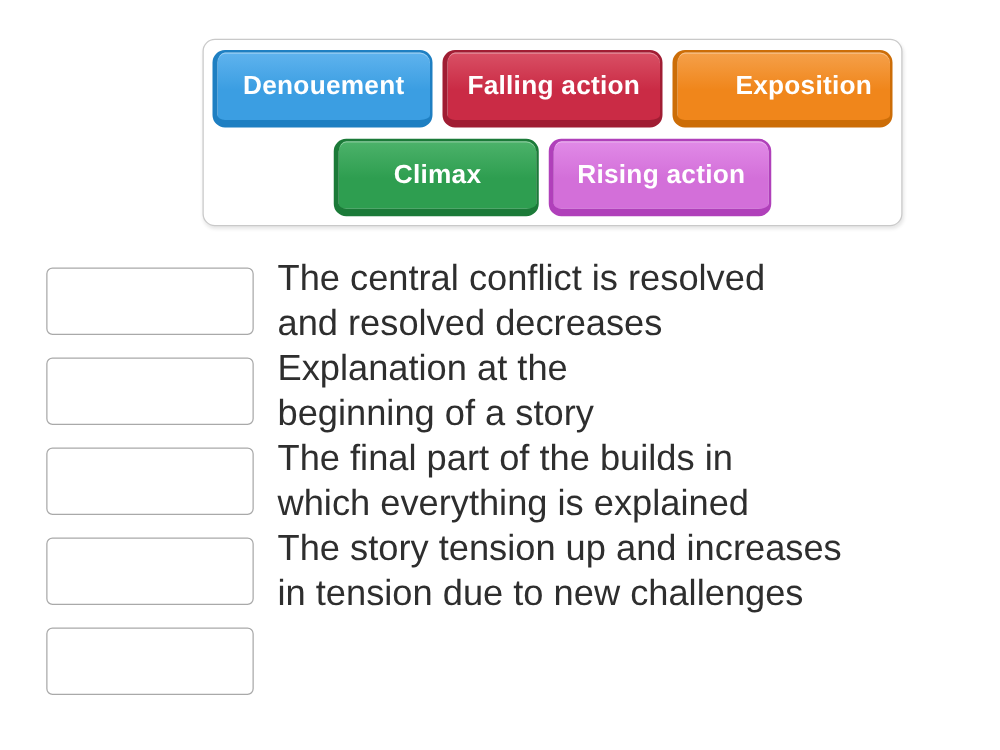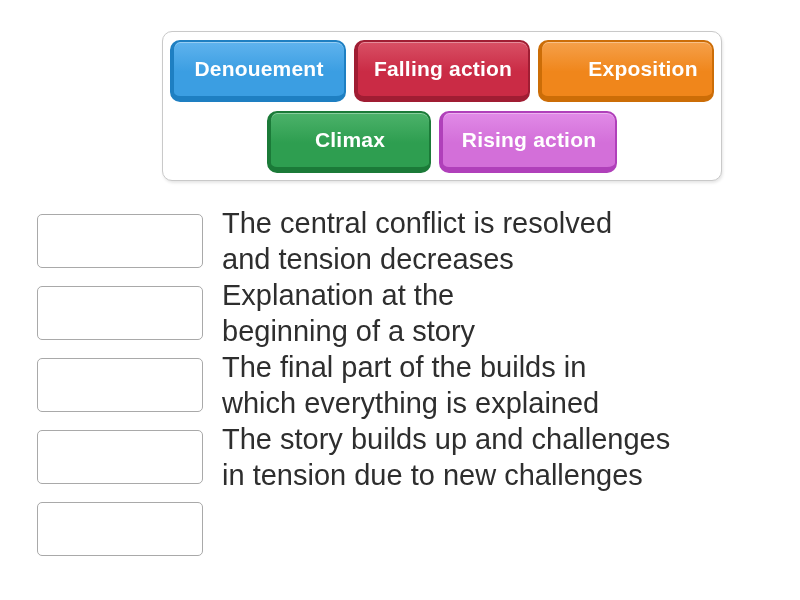--- a/index.html
+++ b/index.html
@@ -105,21 +105,21 @@
     </div>
   </div>
 </div>
 
 <div class="rows">
 
   <div class="row">
     <div class="slot"></div>
     <div class="def">
       <div>The central conflict is resolved</div>
-      <div>and tension decreases</div>
+      <div>and resolved decreases</div>
     </div>
   </div>
 
   <div class="row">
     <div class="slot"></div>
     <div class="def">
       <div>Explanation at the</div>
       <div>beginning of a story</div>
     </div>
   </div>
@@ -128,21 +128,21 @@
     <div class="slot"></div>
     <div class="def">
       <div>The final part of the builds in</div>
       <div>which everything is explained</div>
     </div>
   </div>
 
   <div class="row">
     <div class="slot"></div>
     <div class="def">
-      <div>The story builds up and challenges</div>
+      <div>The story tension up and increases</div>
       <div>in tension due to new challenges</div>
     </div>
   </div>
 
   <div class="row">
     <div class="slot"></div>
   </div>
 
 </div>
 

